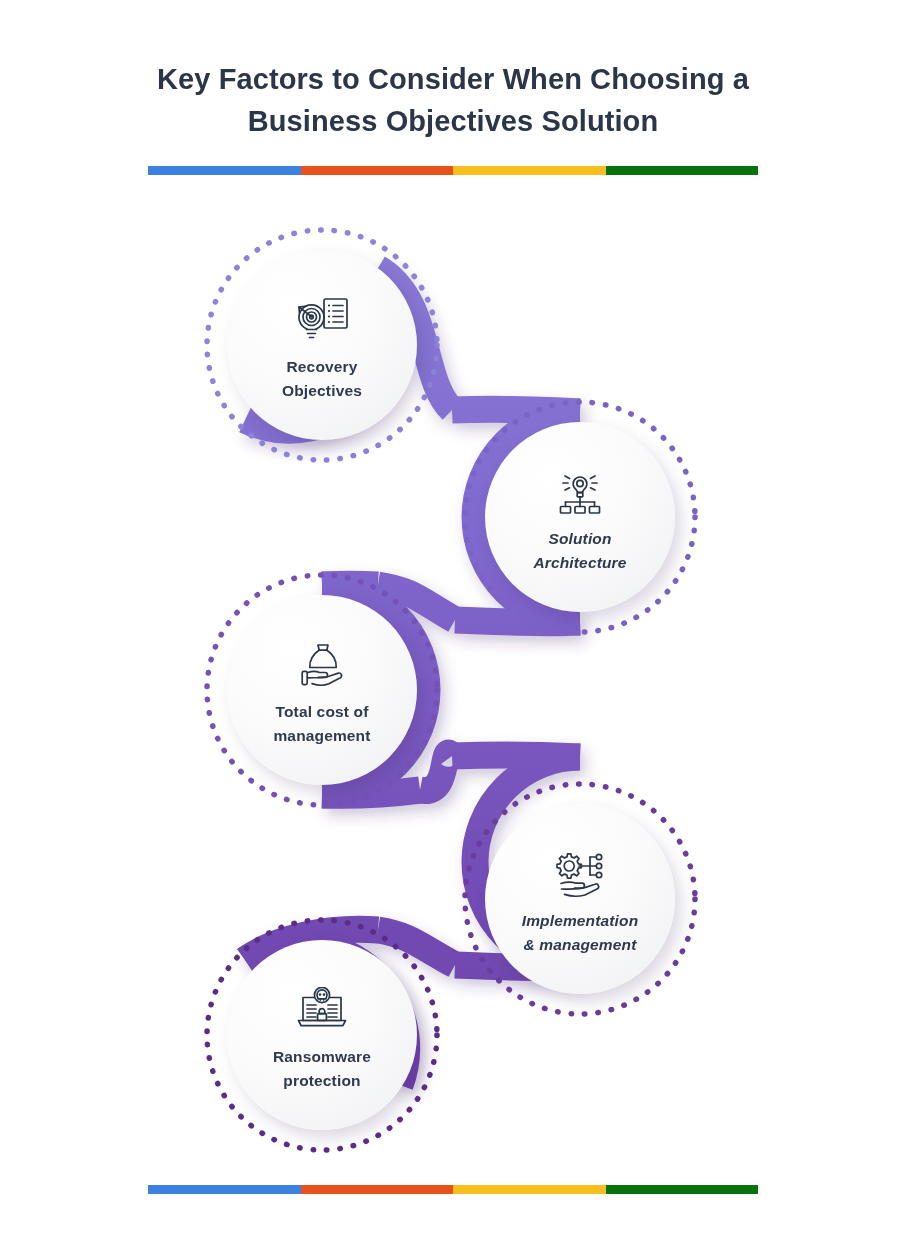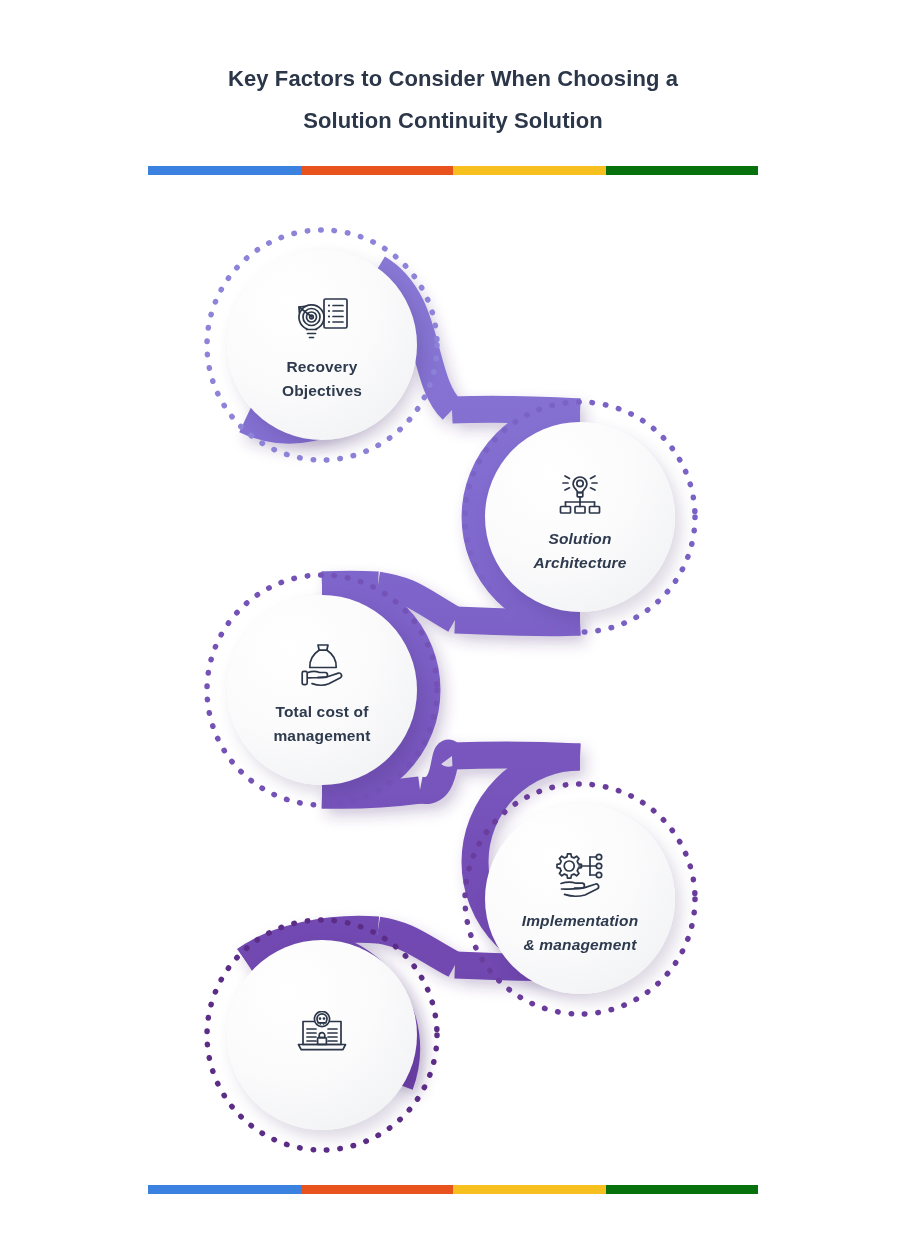--- a/index.html
+++ b/index.html
@@ -24,21 +24,21 @@
 
   
   .title-wrap {
     position: absolute;
     left: 120px;
     top: 58px;
     width: 666px;
     text-align: center;
   }
   .title-line {
-    font-size: 22px;
+    font-size: 29px;
     font-weight: 700;
     color: #2b3649;
     letter-spacing: 0.1px;
     line-height: 42px;
   }
 
   
   .rule-bar {
     position: absolute;
     left: 148px;
@@ -112,21 +112,21 @@
     white-space: pre-line;
   }
 </style>
 </head>
 <body>
 
 <div id="page">
 
   <div class="title-wrap">
     <div class="title-line">Key Factors to Consider When Choosing a</div>
-    <div class="title-line">Solution Continuity Solution</div>
+    <div class="title-line">Business Objectives Solution</div>
   </div>
 
   <div class="rule-bar top">
     <div class="rule-seg" style="background: rgb(59, 130, 224);"></div>
     <div class="rule-seg" style="background: rgb(232, 82, 28);"></div>
     <div class="rule-seg" style="background: rgb(248, 192, 31);"></div>
     <div class="rule-seg" style="background: rgb(7, 113, 11);"></div>
   </div>
 
   <div id="stage">
@@ -320,20 +320,22 @@
             <rect x="23.6" y="26.7" width="8.8" height="6.8" rx="1"></rect>
 
             <circle cx="28" cy="8" r="7.6" fill="#fbfbfc"></circle>
             <path d="M28 2.8 a5 5 0 0 1 5 5 c0 1.9 -1 2.8 -1 4 h-8 c0 -1.2 -1 -2.1 -1 -4 a5 5 0 0 1 5 -5z"></path>
             <circle cx="26" cy="7.6" r="1.3" fill="#2b3649" stroke="none"></circle>
             <circle cx="30" cy="7.6" r="1.3" fill="#2b3649" stroke="none"></circle>
             <line x1="26.4" y1="11.8" x2="26.4" y2="13"></line>
             <line x1="29.6" y1="11.8" x2="29.6" y2="13"></line>
           </svg>
         </div>
+        <div class="node-label">Ransomware
+protection</div>
       </div>
     </div>
 
   </div>
 
   <div class="rule-bar bottom">
     <div class="rule-seg" style="background: rgb(59, 130, 224);"></div>
     <div class="rule-seg" style="background: rgb(232, 82, 28);"></div>
     <div class="rule-seg" style="background: rgb(248, 192, 31);"></div>
     <div class="rule-seg" style="background: rgb(7, 113, 11);"></div>

